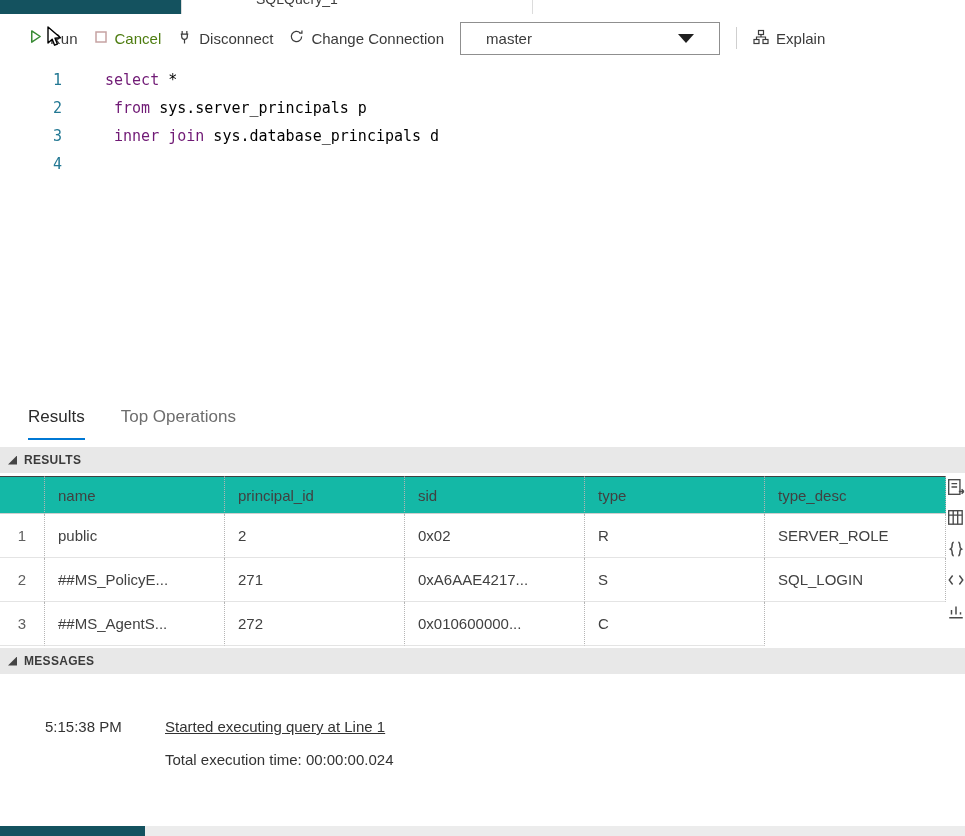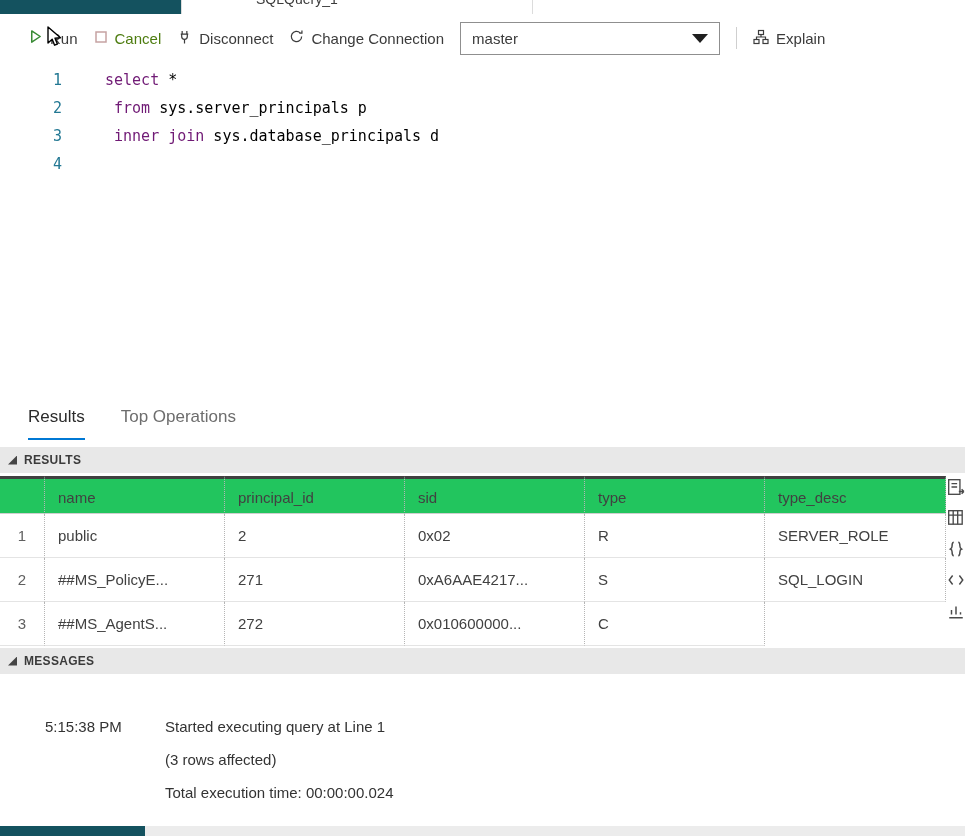--- a/index.html
+++ b/index.html
@@ -13,21 +13,21 @@
            border-left:1px solid #dcdcdc;border-right:1px solid #dcdcdc;overflow:hidden;cursor:pointer;}
   .doc-tab .tab-label{position:absolute;left:74px;top:-9px;font-size:14px;color:#3b3b3b;white-space:nowrap;}
 
   
   .toolbar{position:absolute;top:14px;left:0;width:100%;height:48px;background:#fff;
            display:flex;align-items:center;gap:16px;padding-left:28px;box-sizing:border-box;font-size:15px;}
   .tb-btn{display:flex;align-items:center;gap:7px;cursor:pointer;white-space:nowrap;}
   .tb-btn.disabled{color:#4d7c0f;cursor:default;}
   .tb-sep{width:1px;height:22px;background:#cfcfcf;}
   .db-dropdown{width:260px;height:33px;border:1px solid #8f8f8f;box-sizing:border-box;
-               display:flex;align-items:center;justify-content:space-between;padding:0 11px;cursor:pointer;}
+               display:flex;align-items:center;justify-content:space-between;padding:0 25px;cursor:pointer;}
   .caret-down{width:0;height:0;border-left:8px solid transparent;border-right:8px solid transparent;
               border-top:9px solid #1f1f1f;}
   .mouse-cursor{position:absolute;left:44px;top:12px;z-index:9;pointer-events:none;}
 
   
   .editor{position:absolute;top:62px;left:0;width:100%;height:334px;background:#fff;
           font-family:"DejaVu Sans Mono",monospace;font-size:15px;padding-top:4px;box-sizing:border-box;}
   .code-line{display:flex;height:28px;line-height:28px;}
   .ln{width:62px;text-align:right;color:#237893;flex:none;}
   .code{padding-left:43px;white-space:pre;color:#000;}
@@ -45,38 +45,38 @@
                   font-size:12px;font-weight:bold;letter-spacing:.3px;color:#3b3b3b;cursor:pointer;}
   .twistie{width:9px;height:9px;background:#454545;clip-path:polygon(100% 0,100% 100%,0 100%);flex:none;}
   .hdr-results{top:447px;}
   .hdr-messages{top:648px;}
 
   
   .grid{position:absolute;top:476px;left:0;width:946px;font-size:15px;color:#414141;}
   .grid-row{display:grid;grid-template-columns:45px 180px 180px 180px 180px 181px;}
   .cell{padding-left:13px;box-sizing:border-box;border-right:1px dotted #b5b5b5;
         overflow:hidden;white-space:nowrap;}
-  .grid-header .cell{height:38px;line-height:37px;background:#22c55e;
-        border-top:3px solid #404040;border-bottom:1px solid #cfcfcf;}
+  .grid-header .cell{height:38px;line-height:37px;background:#14b8a6;
+        border-top:1px solid #404040;border-bottom:1px solid #cfcfcf;}
   .grid-body .cell{height:44px;line-height:43px;background:#fff;border-bottom:1px solid #e4e4e4;}
   .rownum{padding-left:0;text-align:center;color:#5f5f5f;}
 
   .export-icons{position:absolute;left:947px;top:478px;width:18px;overflow:hidden;
                 display:flex;flex-direction:column;gap:13px;color:#4a4a4a;}
   .exp-icon{width:18px;height:18px;cursor:pointer;flex:none;}
 
   .hscroll{position:absolute;top:650px;left:0;width:946px;height:17px;background:#f0f0f0;}
   .hscroll-thumb{position:absolute;left:0;top:2px;height:13px;width:640px;background:#cdcdcd;cursor:pointer;}
 
   
   .messages{position:absolute;top:710px;left:0;width:100%;font-size:15px;color:#333;}
   .msg-row{display:flex;height:33px;line-height:33px;}
   .msg-time{width:165px;padding-left:45px;box-sizing:border-box;flex:none;}
   .msg-text{white-space:nowrap;}
-  .msg-text.link{cursor:pointer;text-align:right;}
+  .msg-text.link{text-decoration:underline;cursor:pointer;text-align:right;}
 
   
   .bottom-strip{position:absolute;top:826px;left:0;width:100%;height:10px;background:#ececec;}
   .bottom-corner{position:absolute;left:0;top:0;width:145px;height:10px;background:#14525f;}
 </style>
 </head>
 <body>
 
 <div class="app">
 
@@ -249,24 +249,20 @@
     <span>MESSAGES</span>
   </div>
 
   <div class="messages">
       <div class="msg-row">
         <div class="msg-time">5:15:38 PM</div>
         <div class="msg-text link">Started executing query at Line 1</div>
       </div>
       <div class="msg-row">
         <div class="msg-time"></div>
-        <div class="msg-text">(3 rows affected)</div>
-      </div>
-      <div class="msg-row">
-        <div class="msg-time"></div>
         <div class="msg-text">Total execution time: 00:00:00.024</div>
       </div>
     </div>
 
   <div class="bottom-strip">
     <div class="bottom-corner"></div>
   </div>
 
 </div>
 

